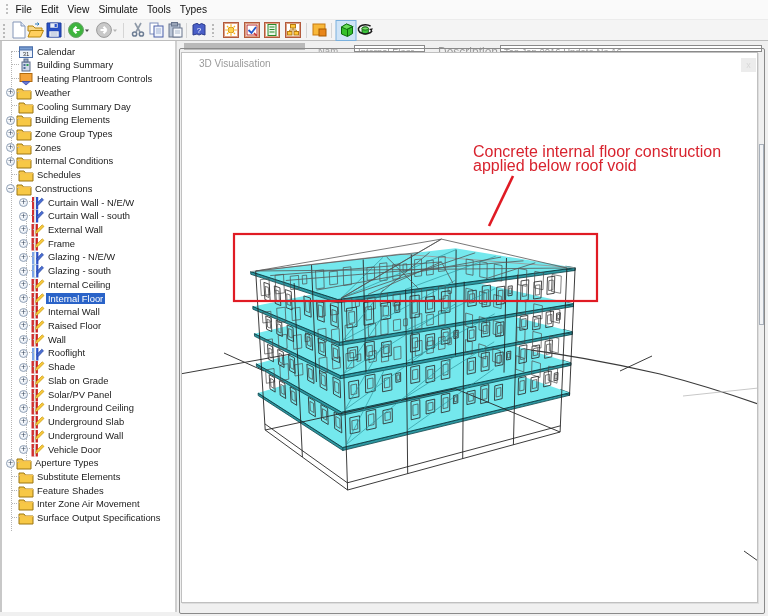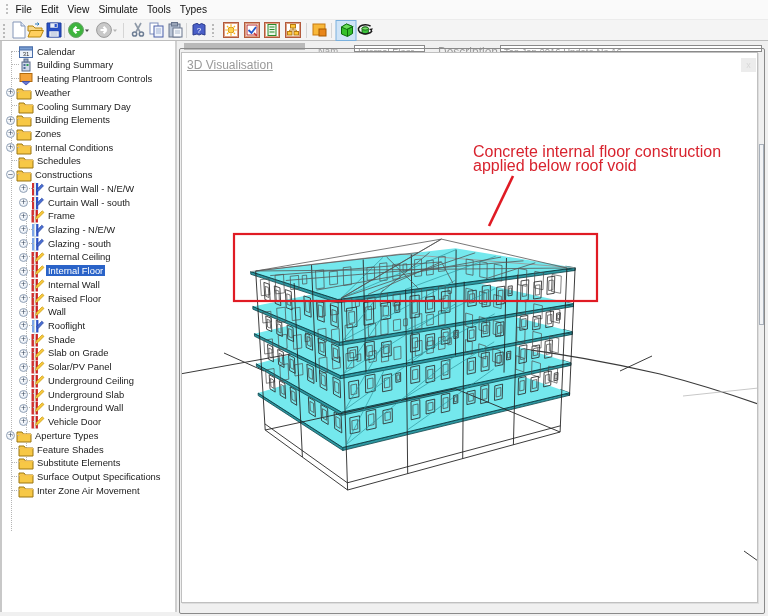--- a/index.html
+++ b/index.html
@@ -21,21 +21,21 @@
 .lvl1 .exp,.lvl1 .noexp{margin-left:17px;}
 .ticon{display:inline-block;vertical-align:middle;margin:0 1px 0 1px;}
 .ticon svg{vertical-align:middle;}
 .tlabel{vertical-align:middle;padding:0 2px;}
 .tlabel.sel{background:#2a63c8;color:#fff;}
 #rpanel{position:absolute;left:181px;top:41px;width:587px;height:575px;background:#f0f0f0;}
 #sliver{position:absolute;left:0;top:0;width:587px;height:11px;overflow:hidden;}
 #frame3d{position:absolute;left:-2px;top:7px;width:586px;height:566px;border:1px solid #8a8a8a;border-radius:2px;}
 #win3d{position:absolute;left:0px;top:11px;width:577px;height:551px;background:#fff;
  border:1px solid #c0c0c0;box-shadow:1px 1px 0 #ddd;}
-#title3d{position:absolute;left:5px;top:5px;font-size:12px;color:#9a9a9a;text-decoration:underline;}
+#title3d{position:absolute;left:17px;top:5px;font-size:10px;color:#9a9a9a;}
 #closebtn{position:absolute;right:1px;top:5px;width:15px;height:14px;background:#ececec;
  color:#d8d8d8;font-size:9px;text-align:center;line-height:14px;}
 #scroll3d{position:absolute;left:578px;top:103px;width:5px;height:181px;background:#f2f3f5;border:1px solid #a8b0ba;}
 #bsvg{position:absolute;left:0;top:0;}
 .redtext{position:absolute;left:291px;top:92px;width:268px;font-size:16px;line-height:13.5px;color:#d8232e;}
 </style></head><body>
 <div id="menubar"><svg width="8" height="18" style="vertical-align:top">
       <path d="M4,4 v12" stroke="#c0c0c0" stroke-width="2" stroke-dasharray="2,2"></path>
     </svg><span>File</span><span>Edit</span><span>View</span><span>Simulate</span><span>Tools</span><span>Types</span></div>
 <div id="toolbar"><svg width="768" height="21">
@@ -166,20 +166,24 @@
           <path d="M1 3 L6 3 L7.5 5 L15 5 L15 13 L1 13 Z" fill="#f7c846" stroke="#9c7712" stroke-width="1"></path>
           <path d="M1 5.5 L15 5.5" stroke="#f5c14d" stroke-width="1.2"></path>
         </svg></span><span class="tlabel">Cooling Summary Day</span></div>
 <div class="trow lvl0"><i class="stub" style="left:10px;"></i><span class="exp">+</span><span class="ticon"><svg width="16" height="14" viewBox="0 0 16 14">
           <path d="M1 3 L6 3 L7.5 5 L15 5 L15 13 L1 13 Z" fill="#f7c846" stroke="#9c7712" stroke-width="1"></path>
           <path d="M1 5.5 L15 5.5" stroke="#f5c14d" stroke-width="1.2"></path>
         </svg></span><span class="tlabel">Building Elements</span></div>
 <div class="trow lvl0"><i class="stub" style="left:10px;"></i><span class="exp">+</span><span class="ticon"><svg width="16" height="14" viewBox="0 0 16 14">
           <path d="M1 3 L6 3 L7.5 5 L15 5 L15 13 L1 13 Z" fill="#f7c846" stroke="#9c7712" stroke-width="1"></path>
           <path d="M1 5.5 L15 5.5" stroke="#f5c14d" stroke-width="1.2"></path>
+        </svg></span><span class="tlabel">Zone Group Types</span></div>
+<div class="trow lvl0"><i class="stub" style="left:10px;"></i><span class="exp">+</span><span class="ticon"><svg width="16" height="14" viewBox="0 0 16 14">
+          <path d="M1 3 L6 3 L7.5 5 L15 5 L15 13 L1 13 Z" fill="#f7c846" stroke="#9c7712" stroke-width="1"></path>
+          <path d="M1 5.5 L15 5.5" stroke="#f5c14d" stroke-width="1.2"></path>
         </svg></span><span class="tlabel">Zones</span></div>
 <div class="trow lvl0"><i class="stub" style="left:10px;"></i><span class="exp">+</span><span class="ticon"><svg width="16" height="14" viewBox="0 0 16 14">
           <path d="M1 3 L6 3 L7.5 5 L15 5 L15 13 L1 13 Z" fill="#f7c846" stroke="#9c7712" stroke-width="1"></path>
           <path d="M1 5.5 L15 5.5" stroke="#f5c14d" stroke-width="1.2"></path>
         </svg></span><span class="tlabel">Internal Conditions</span></div>
 <div class="trow lvl0"><i class="stub" style="left:10px;"></i><span class="noexp"></span><span class="ticon"><svg width="16" height="14" viewBox="0 0 16 14">
           <path d="M1 3 L6 3 L7.5 5 L15 5 L15 13 L1 13 Z" fill="#f7c846" stroke="#9c7712" stroke-width="1"></path>
           <path d="M1 5.5 L15 5.5" stroke="#f5c14d" stroke-width="1.2"></path>
         </svg></span><span class="tlabel">Schedules</span></div>
 <div class="trow lvl0"><i class="stub" style="left:10px;"></i><span class="exp">−</span><span class="ticon"><svg width="16" height="14" viewBox="0 0 16 14">
@@ -197,20 +201,27 @@
           <rect x="5.2" y="1" width="1.8" height="12.5" fill="#fbfbfb" stroke="#bbb" stroke-width="0.4"></rect>
           <rect x="7" y="1" width="2.2" height="12.5" fill="#2b50c8"></rect>
           <path d="M7.3 8 L12.8 2.2 L14.5 3.8 L9 9.5 Z" fill="#4a6fd4" stroke="#23409c" stroke-width="0.7"></path>
         </svg></span><span class="tlabel">Curtain Wall - south</span></div>
 <div class="trow lvl1"><i class="stub" style="left:25px;"></i><span class="exp">+</span><span class="ticon"><svg width="16" height="14" viewBox="0 0 16 14">
           <rect x="2.5" y="1" width="2.6" height="12.5" fill="#d22f2f"></rect>
           <rect x="5.1" y="1" width="1.6" height="12.5" fill="#fbfbfb" stroke="#bbb" stroke-width="0.4"></rect>
           <rect x="6.7" y="1" width="2.2" height="12.5" fill="#c22"></rect>
           <path d="M7 8 L13.2 1.8 L15 3.4 L8.8 9.6 Z" fill="#f7c83c" stroke="#c99a10" stroke-width="0.7"></path>
           <path d="M7 8 L8.8 9.6 L6.4 10.4 Z" fill="#ffe9a8" stroke="#c99a10" stroke-width="0.6"></path>
+        </svg></span><span class="tlabel">External Wall</span></div>
+<div class="trow lvl1"><i class="stub" style="left:25px;"></i><span class="exp">+</span><span class="ticon"><svg width="16" height="14" viewBox="0 0 16 14">
+          <rect x="2.5" y="1" width="2.6" height="12.5" fill="#d22f2f"></rect>
+          <rect x="5.1" y="1" width="1.6" height="12.5" fill="#fbfbfb" stroke="#bbb" stroke-width="0.4"></rect>
+          <rect x="6.7" y="1" width="2.2" height="12.5" fill="#c22"></rect>
+          <path d="M7 8 L13.2 1.8 L15 3.4 L8.8 9.6 Z" fill="#f7c83c" stroke="#c99a10" stroke-width="0.7"></path>
+          <path d="M7 8 L8.8 9.6 L6.4 10.4 Z" fill="#ffe9a8" stroke="#c99a10" stroke-width="0.6"></path>
         </svg></span><span class="tlabel">Frame</span></div>
 <div class="trow lvl1"><i class="stub" style="left:25px;"></i><span class="exp">+</span><span class="ticon"><svg width="16" height="14" viewBox="0 0 16 14">
           <rect x="3" y="1" width="2.4" height="12.5" fill="#7ea6e8"></rect>
           <rect x="5.4" y="1" width="1.8" height="12.5" fill="#f5f9ff" stroke="#9bb" stroke-width="0.4"></rect>
           <rect x="7.2" y="1" width="2.2" height="12.5" fill="#2b50c8"></rect>
           <path d="M7.5 8 L12.8 2.2 L14.5 3.8 L9.2 9.5 Z" fill="#4a6fd4" stroke="#23409c" stroke-width="0.7"></path>
         </svg></span><span class="tlabel">Glazing - N/E/W</span></div>
 <div class="trow lvl1"><i class="stub" style="left:25px;"></i><span class="exp">+</span><span class="ticon"><svg width="16" height="14" viewBox="0 0 16 14">
           <rect x="3" y="1" width="2.4" height="12.5" fill="#7ea6e8"></rect>
           <rect x="5.4" y="1" width="1.8" height="12.5" fill="#f5f9ff" stroke="#9bb" stroke-width="0.4"></rect>
@@ -307,33 +318,33 @@
           <path d="M7 8 L13.2 1.8 L15 3.4 L8.8 9.6 Z" fill="#f7c83c" stroke="#c99a10" stroke-width="0.7"></path>
           <path d="M7 8 L8.8 9.6 L6.4 10.4 Z" fill="#ffe9a8" stroke="#c99a10" stroke-width="0.6"></path>
         </svg></span><span class="tlabel">Vehicle Door</span></div>
 <div class="trow lvl0"><i class="stub" style="left:10px;"></i><span class="exp">+</span><span class="ticon"><svg width="16" height="14" viewBox="0 0 16 14">
           <path d="M1 3 L6 3 L7.5 5 L15 5 L15 13 L1 13 Z" fill="#f7c846" stroke="#9c7712" stroke-width="1"></path>
           <path d="M1 5.5 L15 5.5" stroke="#f5c14d" stroke-width="1.2"></path>
         </svg></span><span class="tlabel">Aperture Types</span></div>
 <div class="trow lvl0"><i class="stub" style="left:10px;"></i><span class="noexp"></span><span class="ticon"><svg width="16" height="14" viewBox="0 0 16 14">
           <path d="M1 3 L6 3 L7.5 5 L15 5 L15 13 L1 13 Z" fill="#f7c846" stroke="#9c7712" stroke-width="1"></path>
           <path d="M1 5.5 L15 5.5" stroke="#f5c14d" stroke-width="1.2"></path>
+        </svg></span><span class="tlabel">Substitute Elements</span></div>
+<div class="trow lvl0"><i class="stub" style="left:10px;"></i><span class="noexp"></span><span class="ticon"><svg width="16" height="14" viewBox="0 0 16 14">
+          <path d="M1 3 L6 3 L7.5 5 L15 5 L15 13 L1 13 Z" fill="#f7c846" stroke="#9c7712" stroke-width="1"></path>
+          <path d="M1 5.5 L15 5.5" stroke="#f5c14d" stroke-width="1.2"></path>
         </svg></span><span class="tlabel">Feature Shades</span></div>
 <div class="trow lvl0"><i class="stub" style="left:10px;"></i><span class="noexp"></span><span class="ticon"><svg width="16" height="14" viewBox="0 0 16 14">
           <path d="M1 3 L6 3 L7.5 5 L15 5 L15 13 L1 13 Z" fill="#f7c846" stroke="#9c7712" stroke-width="1"></path>
           <path d="M1 5.5 L15 5.5" stroke="#f5c14d" stroke-width="1.2"></path>
-        </svg></span><span class="tlabel">Substitute Elements</span></div>
+        </svg></span><span class="tlabel">Inter Zone Air Movement</span></div>
 <div class="trow lvl0"><i class="stub" style="left:10px;"></i><span class="noexp"></span><span class="ticon"><svg width="16" height="14" viewBox="0 0 16 14">
           <path d="M1 3 L6 3 L7.5 5 L15 5 L15 13 L1 13 Z" fill="#f7c846" stroke="#9c7712" stroke-width="1"></path>
           <path d="M1 5.5 L15 5.5" stroke="#f5c14d" stroke-width="1.2"></path>
         </svg></span><span class="tlabel">Surface Output Specifications</span></div>
-<div class="trow lvl0"><i class="stub" style="left:10px;"></i><span class="noexp"></span><span class="ticon"><svg width="16" height="14" viewBox="0 0 16 14">
-          <path d="M1 3 L6 3 L7.5 5 L15 5 L15 13 L1 13 Z" fill="#f7c846" stroke="#9c7712" stroke-width="1"></path>
-          <path d="M1 5.5 L15 5.5" stroke="#f5c14d" stroke-width="1.2"></path>
-        </svg></span><span class="tlabel">Inter Zone Air Movement</span></div>
   </div>
 <div id="rpanel">
  <div id="sliver">
    <div style="position:absolute;left:3px;top:2px;width:121px;height:7px;background:#b9b9b9;"></div>
    <div style="position:absolute;left:137px;top:4px;width:20px;height:7px;overflow:hidden;font-size:9.5px;color:#9a9a9a;">Name:</div>
    <div style="position:absolute;left:173px;top:4px;width:71px;height:7px;background:#fff;border:1px solid #8a8a8a;overflow:hidden;font-size:9.5px;color:#9a9a9a;padding-left:3px;">Internal Floor</div>
    <div style="position:absolute;left:257px;top:4px;width:60px;height:7px;overflow:hidden;font-size:12px;color:#9a9a9a;">Description:</div>
    <div style="position:absolute;left:319px;top:4px;width:262px;height:7px;background:#fff;border:1px solid #8a8a8a;overflow:hidden;font-size:9.5px;color:#9a9a9a;padding-left:3px;">Tas Jan 2016 Update No.16</div>
  </div>
  <div id="frame3d"></div>

